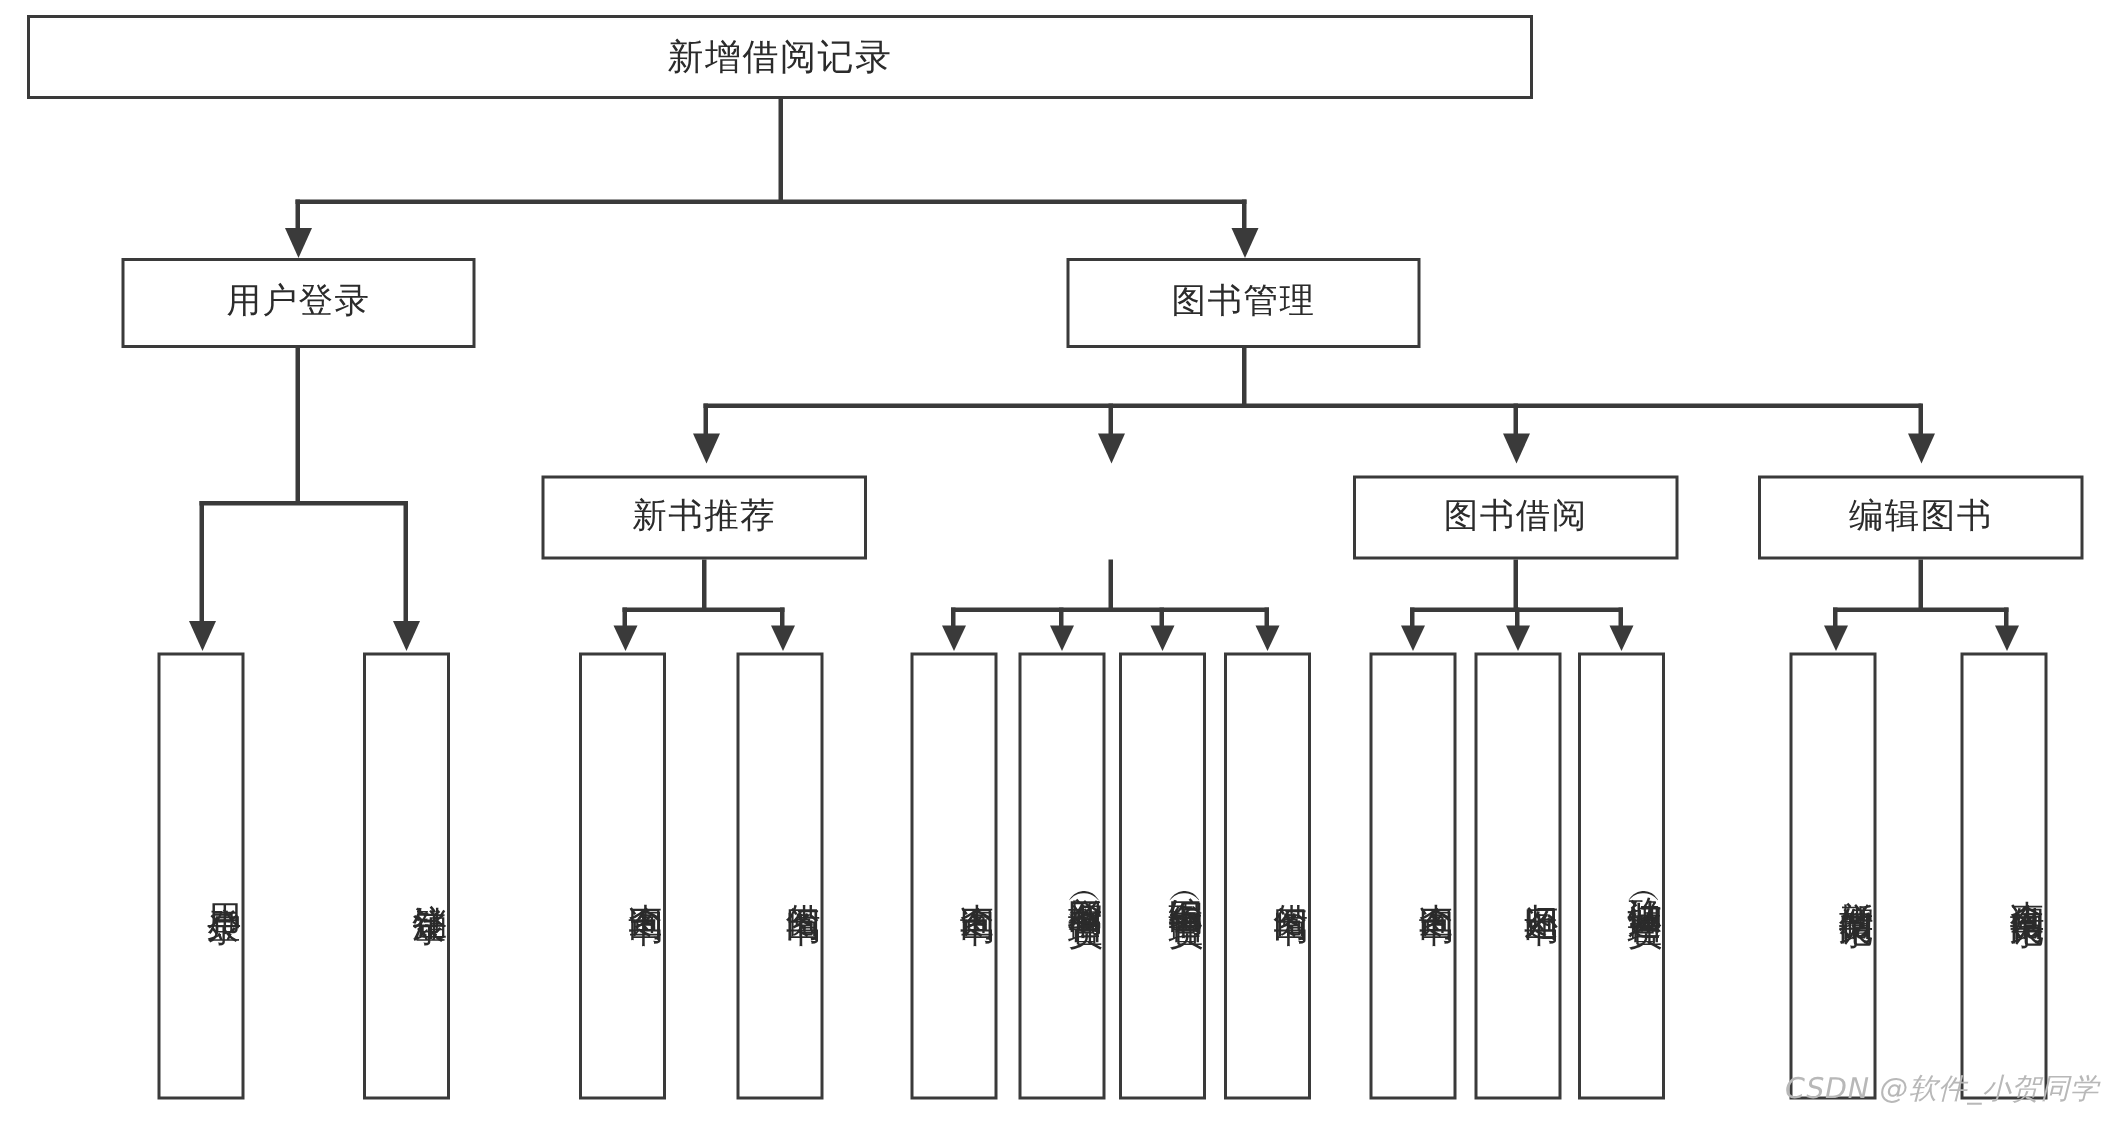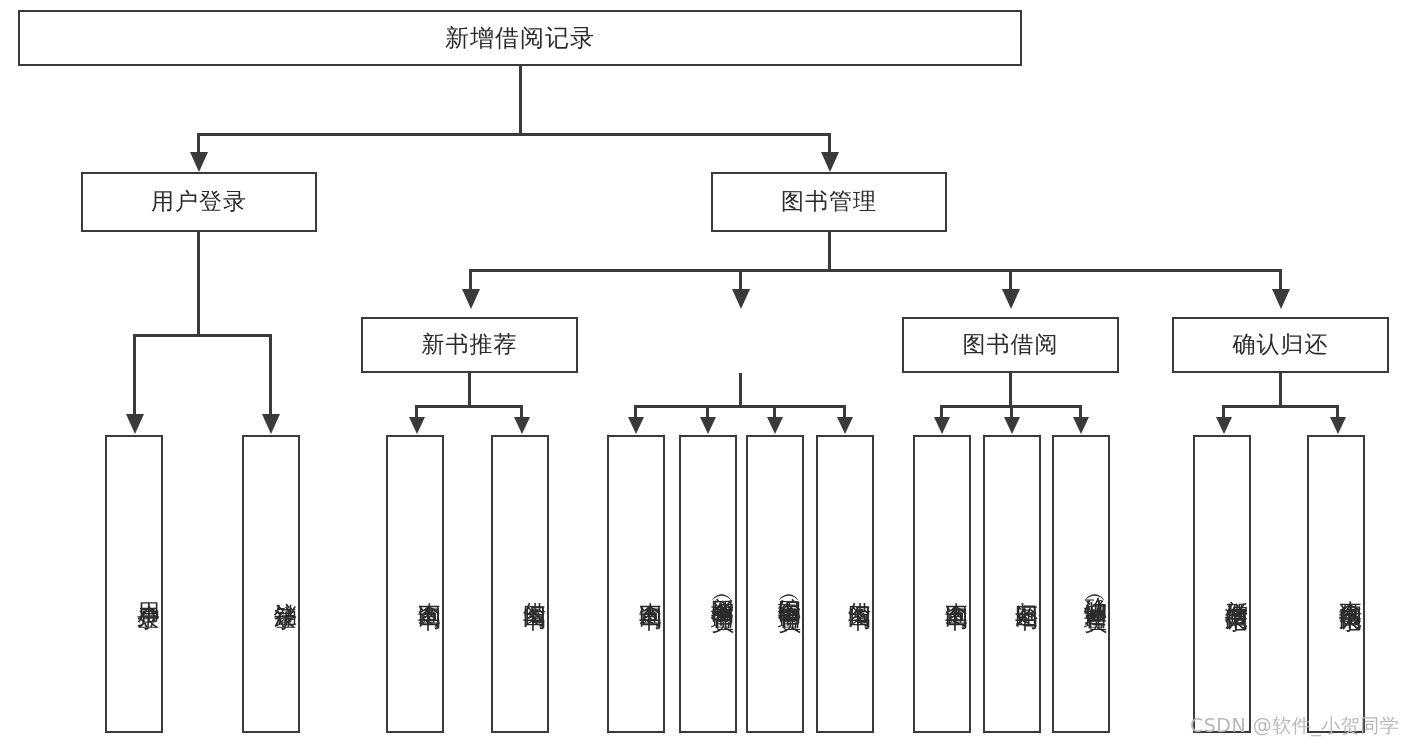--- a/index.html
+++ b/index.html
@@ -124,21 +124,21 @@
   <div class="vline" style="left:1279px; top:269px; height:22px;"></div>
   <div class="arrow" style="left:1271.5px; top:289px;"></div>
 
   <div class="node horiz" style="left:361px; top:317px; width:217px; height:56px;">
     <span>新书推荐</span>
   </div>
   <div class="node horiz" style="left:902px; top:317px; width:217px; height:56px;">
     <span>图书借阅</span>
   </div>
   <div class="node horiz" style="left:1172px; top:317px; width:217px; height:56px;">
-    <span>确认归还</span>
+    <span>编辑图书</span>
   </div>
 
   <div class="vline" style="left:468px; top:373px; height:34px;"></div>
   <div class="hline" style="left:415px; top:405px; width:108px;"></div>
   <div class="vline" style="left:415px; top:405px; height:14px;"></div>
   <div class="arrow small" style="left:408.5px; top:417px;"></div>
   <div class="vline" style="left:520px; top:405px; height:14px;"></div>
   <div class="arrow small" style="left:513.5px; top:417px;"></div>
 
   <div class="vline" style="left:739px; top:373px; height:34px;"></div>
@@ -205,15 +205,15 @@
     <span class="leaf-text">确认归还（管理员）</span>
   </div>
 
   <div class="node leaf" style="left:1193px; top:435px; width:58px; height:298px;">
     <span class="leaf-text">新增借阅记录</span>
   </div>
   <div class="node leaf" style="left:1307px; top:435px; width:58px; height:298px;">
     <span class="leaf-text">查询借阅记录</span>
   </div>
 
-  <div class="watermark" style="left:1190px; top:713px;">CSDN @软件_小贺同学</div>
+  <div class="watermark" style="left:1190px; top:713px;font-style:italic;">CSDN @软件_小贺同学</div>
 
 </div>
 
 </body></html>

